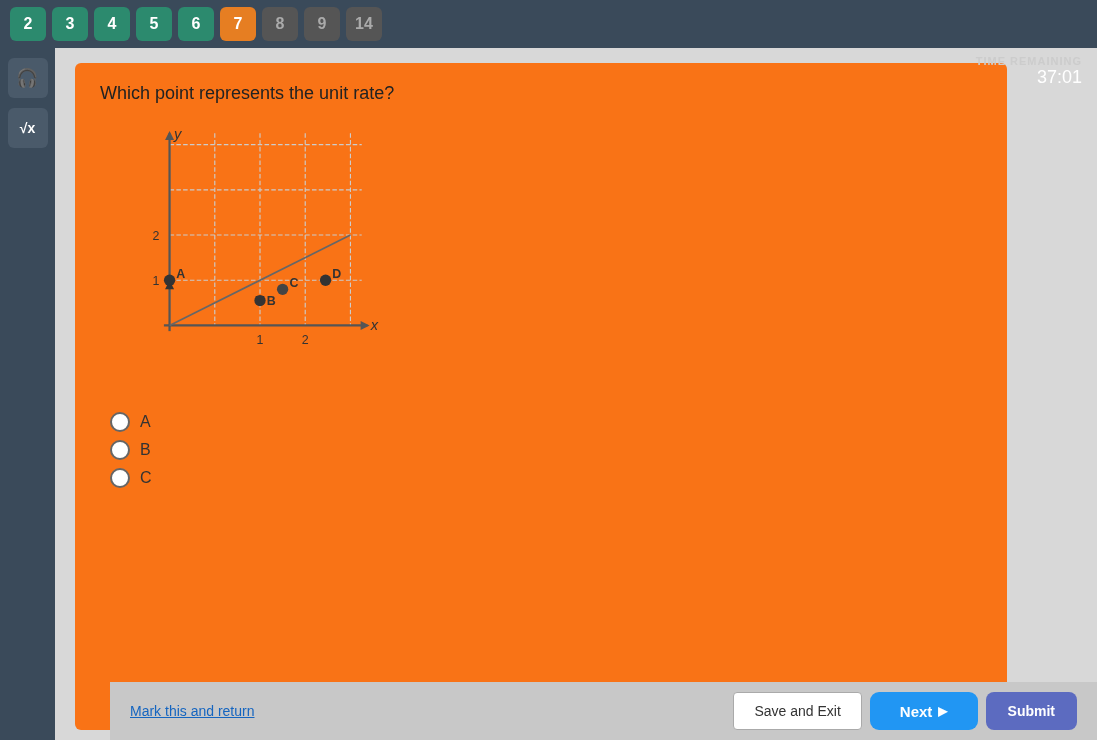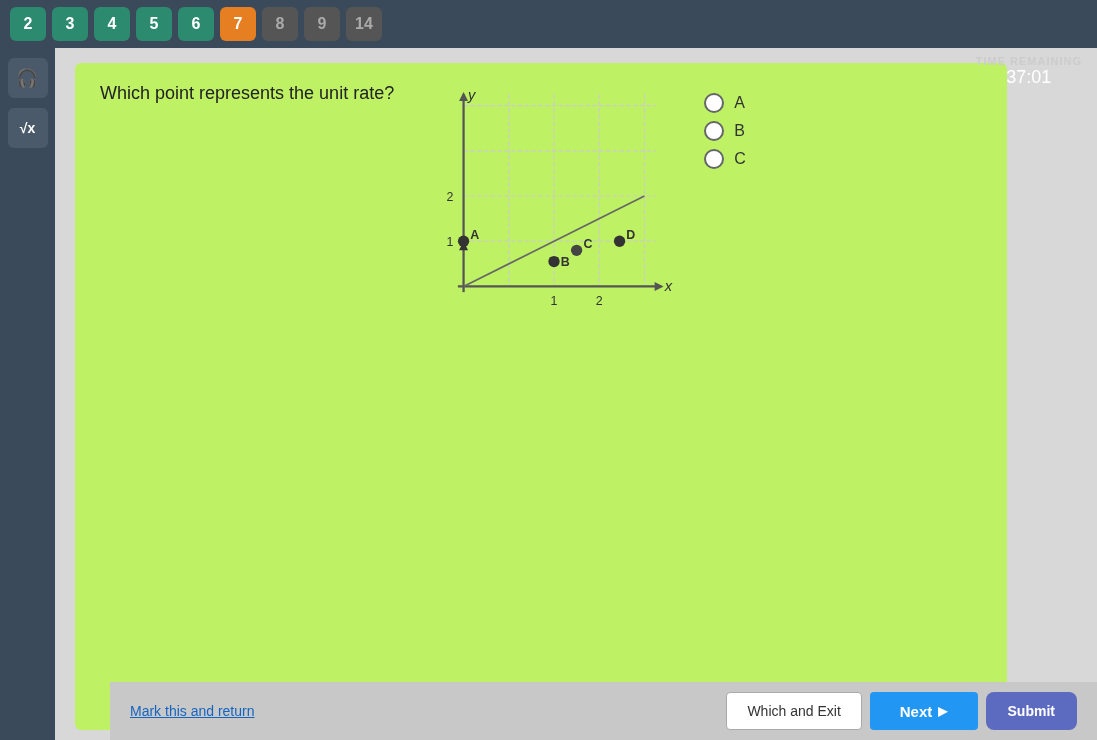--- a/index.html
+++ b/index.html
@@ -70,21 +70,21 @@
       color: white;
       font-size: 18px;
       cursor: pointer;
     }
 
     
     .timer {
       position: absolute;
       top: 55px;
       right: 15px;
-      text-align: center;
+      text-align: right;
       color: white;
       z-index: 10;
     }
     .timer-label {
       font-size: 11px;
       font-weight: bold;
       letter-spacing: 1px;
       color: #ccc;
     }
     .timer-value {
@@ -103,24 +103,25 @@
       background: #d8d8d8;
       padding: 0;
     }
 
     .content-panel {
       position: absolute;
       top: 15px;
       left: 20px;
       right: 90px;
       bottom: 10px;
-      background: #bef264;
+      background: #f97316;
       border-radius: 6px;
       padding: 20px 25px;
       display: flex;
+      flex-direction: column;
     }
 
     .question-text {
       font-size: 18px;
       font-weight: normal;
       color: #222;
       margin-bottom: 18px;
     }
 
     
@@ -202,21 +203,21 @@
       padding: 10px 20px;
       font-size: 14px;
       color: #333;
       cursor: pointer;
       font-weight: normal;
     }
 
     .btn-next {
       background: #2196f3;
       border: none;
-      border-radius: 4px;
+      border-radius: 9px;
       padding: 10px 30px;
       font-size: 15px;
       color: white;
       cursor: pointer;
       font-weight: bold;
       display: flex;
       align-items: center;
       gap: 6px;
     }
 
@@ -347,20 +348,20 @@
       <div class="answer-choice">
         <div class="radio-circle"></div>
         <span class="choice-label">C</span>
       </div>
     </div>
   </div>
 
   <div class="bottom-bar">
     <span class="mark-return">Mark this and return</span>
     <div class="btn-group">
-      <button class="btn-save">Which and Exit</button>
+      <button class="btn-save">Save and Exit</button>
       <button class="btn-next">
         <span>Next</span>
       </button>
       <button class="btn-submit">Submit</button>
     </div>
   </div>
 </div>
 
 </body></html>

